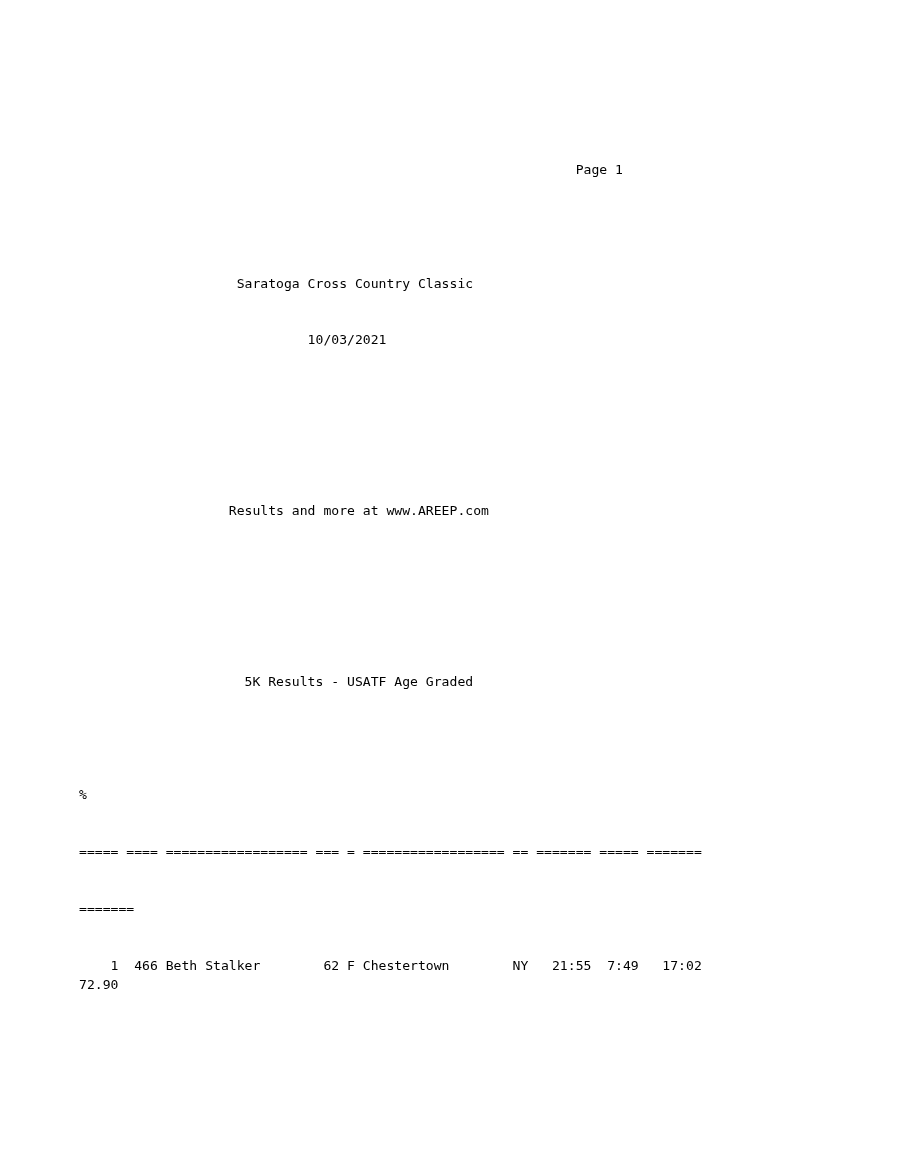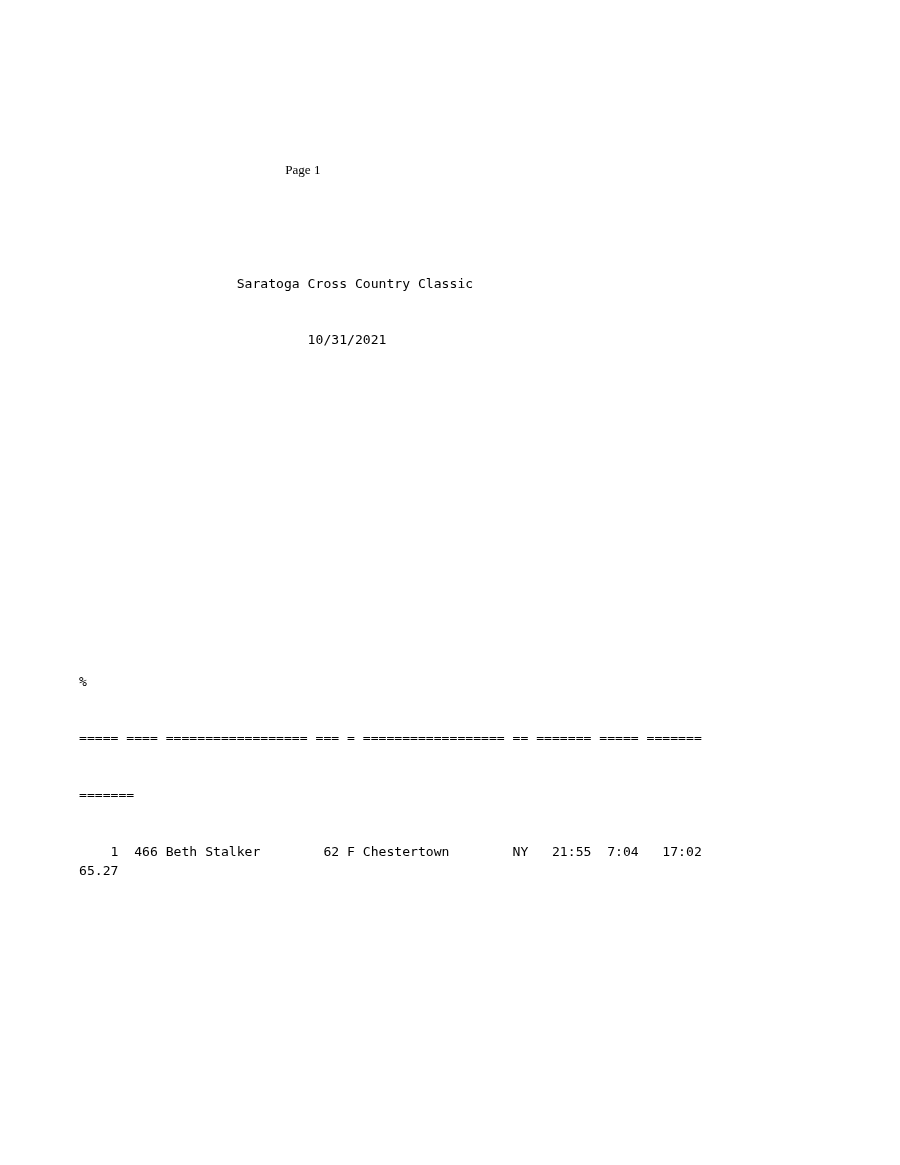--- a/index.html
+++ b/index.html
@@ -37,41 +37,42 @@
   }
   .line {
     white-space: pre;
     min-height: 18.95px;
   }
   .line.blank {
     height: 18.95px;
   }
   .pagenum-line {
     white-space: pre;
-    font-family: Liberation Serif, serif;
   }
   .sep-line {
     white-space: pre;
     letter-spacing: 0px;
   }
 </style>
 </head>
 <body>
 
 <div class="page">
   <div class="mono-block">
 
     <div class="line pagenum-line">                                                               Page 1</div>
     <div class="line blank"></div>
     <div class="line">                    Saratoga Cross Country Classic</div>
-    <div class="line">                             10/31/2021</div>
+    <div class="line">                             10/03/2021</div>
     <div class="line blank"></div>
     <div class="line blank"></div>
+    <div class="line">                   Results and more at www.AREEP.com</div>
     <div class="line blank"></div>
     <div class="line blank"></div>
+    <div class="line">                     5K Results - USATF Age Graded</div>
     <div class="line blank"></div>
     <div class="line">%</div>
     <div class="line sep-line">===== ==== ================== === = ================== == ======= ===== =======</div>
     <div class="line sep-line">=======</div>
-    <div id="rows-container"><div class="line">    1  466 Beth Stalker        62 F Chestertown        NY   21:55  7:04   17:02</div><div class="line">65.27</div></div>
+    <div id="rows-container"><div class="line">    1  466 Beth Stalker        62 F Chestertown        NY   21:55  7:49   17:02</div><div class="line">72.90</div></div>
 
   </div>
 </div>
 
 </body></html>

